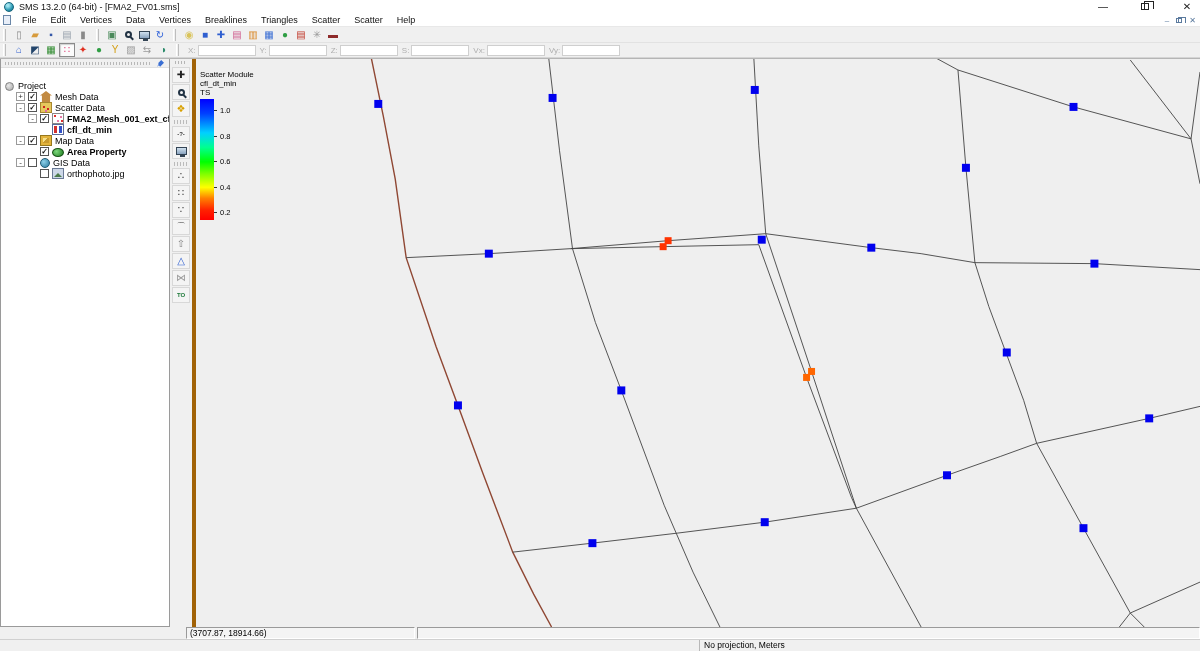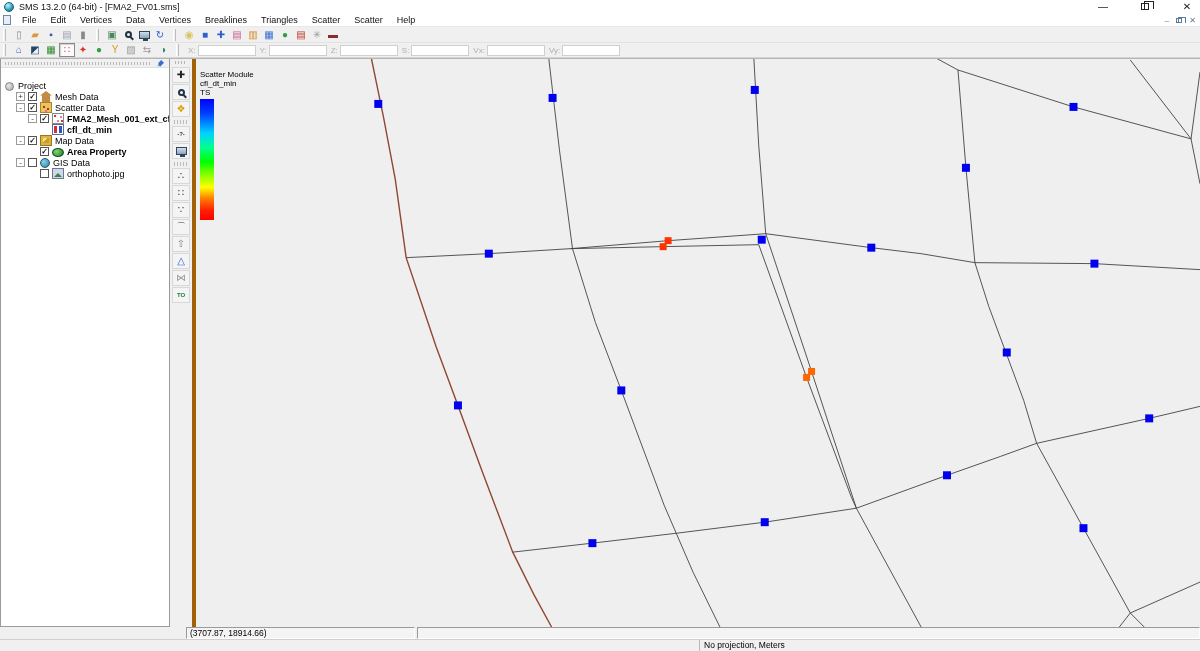--- a/index.html
+++ b/index.html
@@ -438,20 +438,37 @@
         <rect x="657.5" y="242.5" width="7" height="7" fill="#ff3300"></rect>
         <rect x="806.5" y="367.5" width="7" height="7" fill="#ff6600"></rect>
         <rect x="801.5" y="373.5" width="7" height="7" fill="#ff6600"></rect>
       </svg>
     <div class="legend">
       <div class="legend-title">Scatter Module</div>
       <div class="legend-title">cfl_dt_min</div>
       <div class="legend-title">TS</div>
       <div class="legend-body">
         <div class="legend-bar"></div>
+        <div class="legend-ticks" id="legend-ticks">
+            <div class="legend-tick" style="top: 11.979px;">
+              <span>1.0</span>
+            </div>
+            <div class="legend-tick" style="top: 37.51px;">
+              <span>0.8</span>
+            </div>
+            <div class="legend-tick" style="top: 62.92px;">
+              <span>0.6</span>
+            </div>
+            <div class="legend-tick" style="top: 88.33px;">
+              <span>0.4</span>
+            </div>
+            <div class="legend-tick" style="top: 113.74px;">
+              <span>0.2</span>
+            </div>
+          </div>
       </div>
     </div>
   </div>
 </div>
 
 <div class="status-a">
   <div class="status-box2"></div>
   <div class="coords-box">(3707.87, 18914.66)</div>
 </div>
 <div class="status-b">

